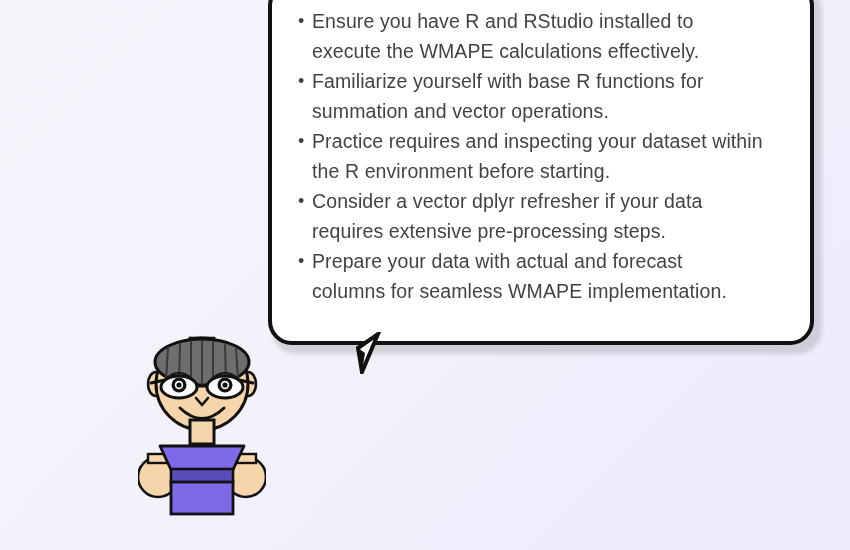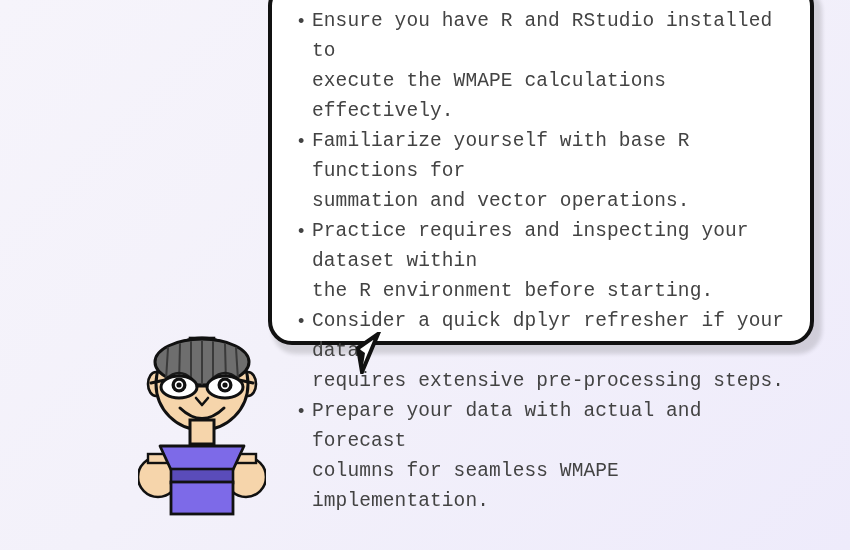--- a/index.html
+++ b/index.html
@@ -76,21 +76,20 @@
     width: 14px;
     font-size: 18px;
     line-height: 30px;
     color: #434343;
     text-align: left;
   }
 
   .bullet-text {
     flex: 1 1 auto;
     white-space: pre-line;
-    font-family: Liberation Mono, monospace;
   }
 
   
   #bubble-tail {
     position: absolute;
     left: 338px;
     top: 332px;
     width: 52px;
     height: 42px;
     pointer-events: none;
@@ -128,21 +127,21 @@
         </div>
 
         <div class="bullet-line">
           <span class="bullet-dot">•</span>
           <span class="bullet-text">Practice requires and inspecting your dataset within
 the R environment before starting.</span>
         </div>
 
         <div class="bullet-line">
           <span class="bullet-dot">•</span>
-          <span class="bullet-text">Consider a quick dplyr refresher if your data
+          <span class="bullet-text">Consider a vector dplyr refresher if your data
 requires extensive pre-processing steps.</span>
         </div>
 
         <div class="bullet-line">
           <span class="bullet-dot">•</span>
           <span class="bullet-text">Prepare your data with actual and forecast
 columns for seamless WMAPE implementation.</span>
         </div>
 
       </div>

